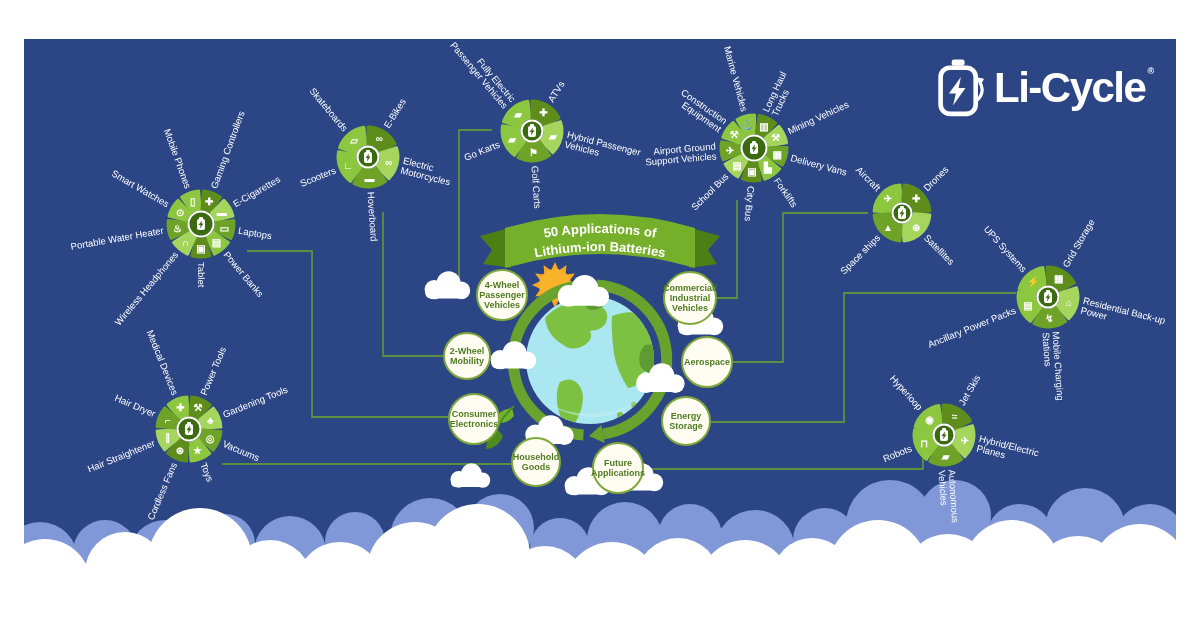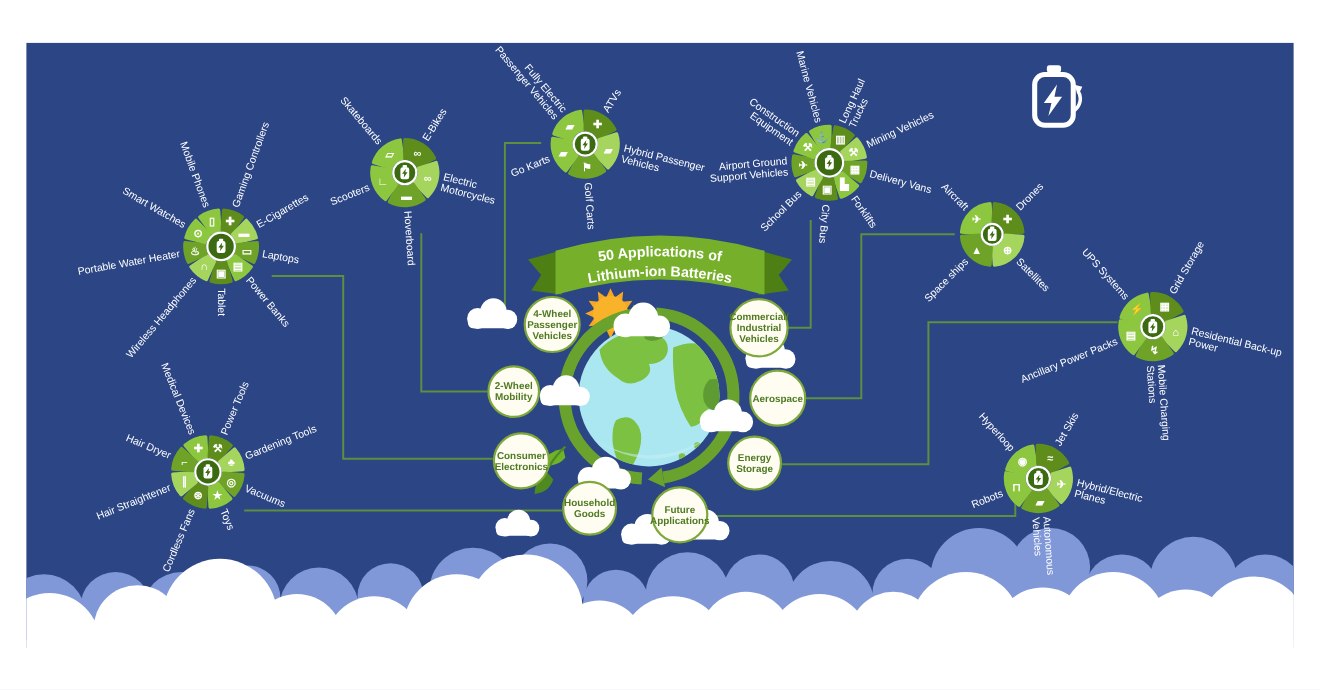--- a/index.html
+++ b/index.html
@@ -425,15 +425,16 @@
 </svg>
 
 <div class="logo">
   <svg width="48" height="64" viewBox="0 0 52 66">
     <rect x="5" y="11" width="38" height="50" rx="10" fill="none" stroke="#fff" stroke-width="5"></rect>
     <rect x="17" y="2" width="14" height="7" rx="2.5" fill="#fff"></rect>
     <polygon points="27,21 14,39 21.5,39 18.5,52 32,33 24.5,33" fill="#fff"></polygon>
     <path d="M43,47 A14,14 0 0 0 47.5,27" stroke="#fff" stroke-width="3.5" fill="none"></path>
     <polygon points="48,31 43,21 52,23" fill="#fff"></polygon>
   </svg>
+  <div class="logo-text"><span>Li-Cycle</span><span class="logo-reg">®</span></div>
 </div>
 
 </div>
 
 </body></html>

